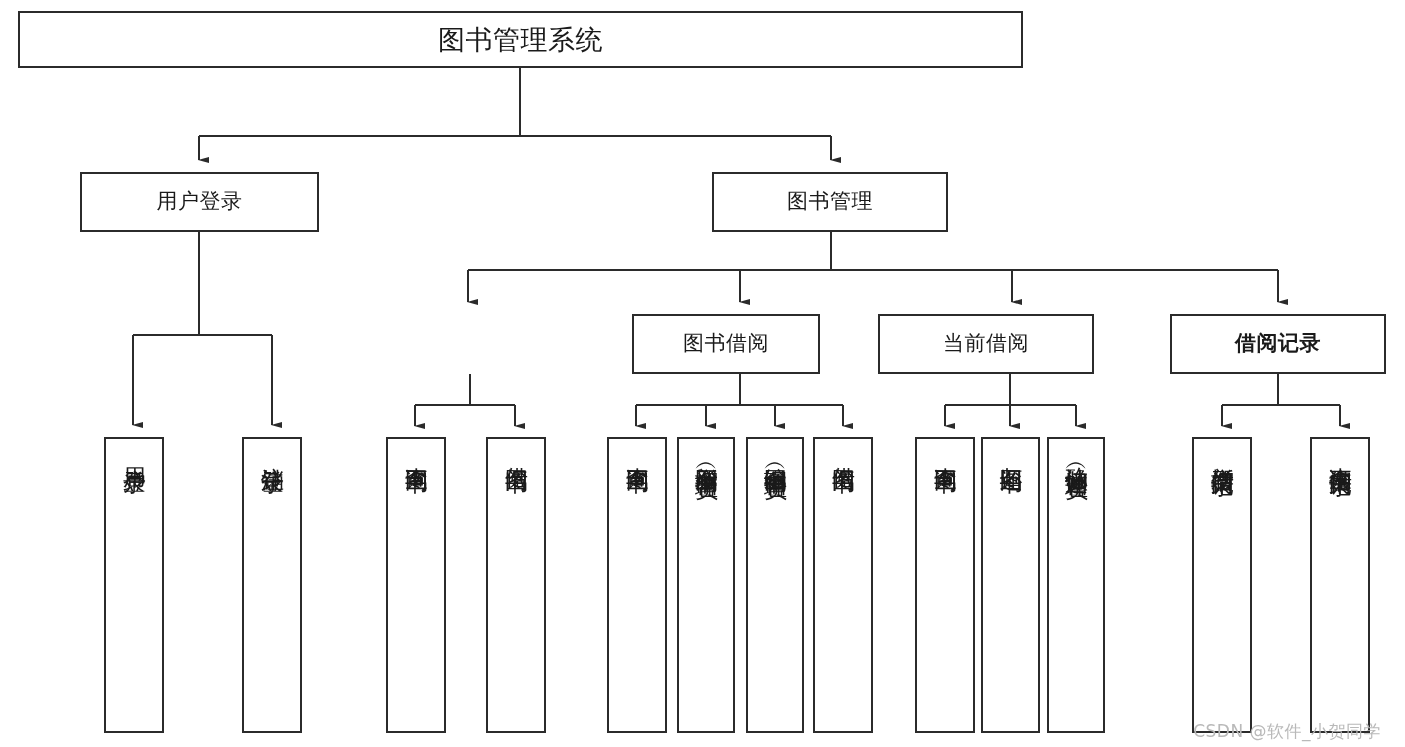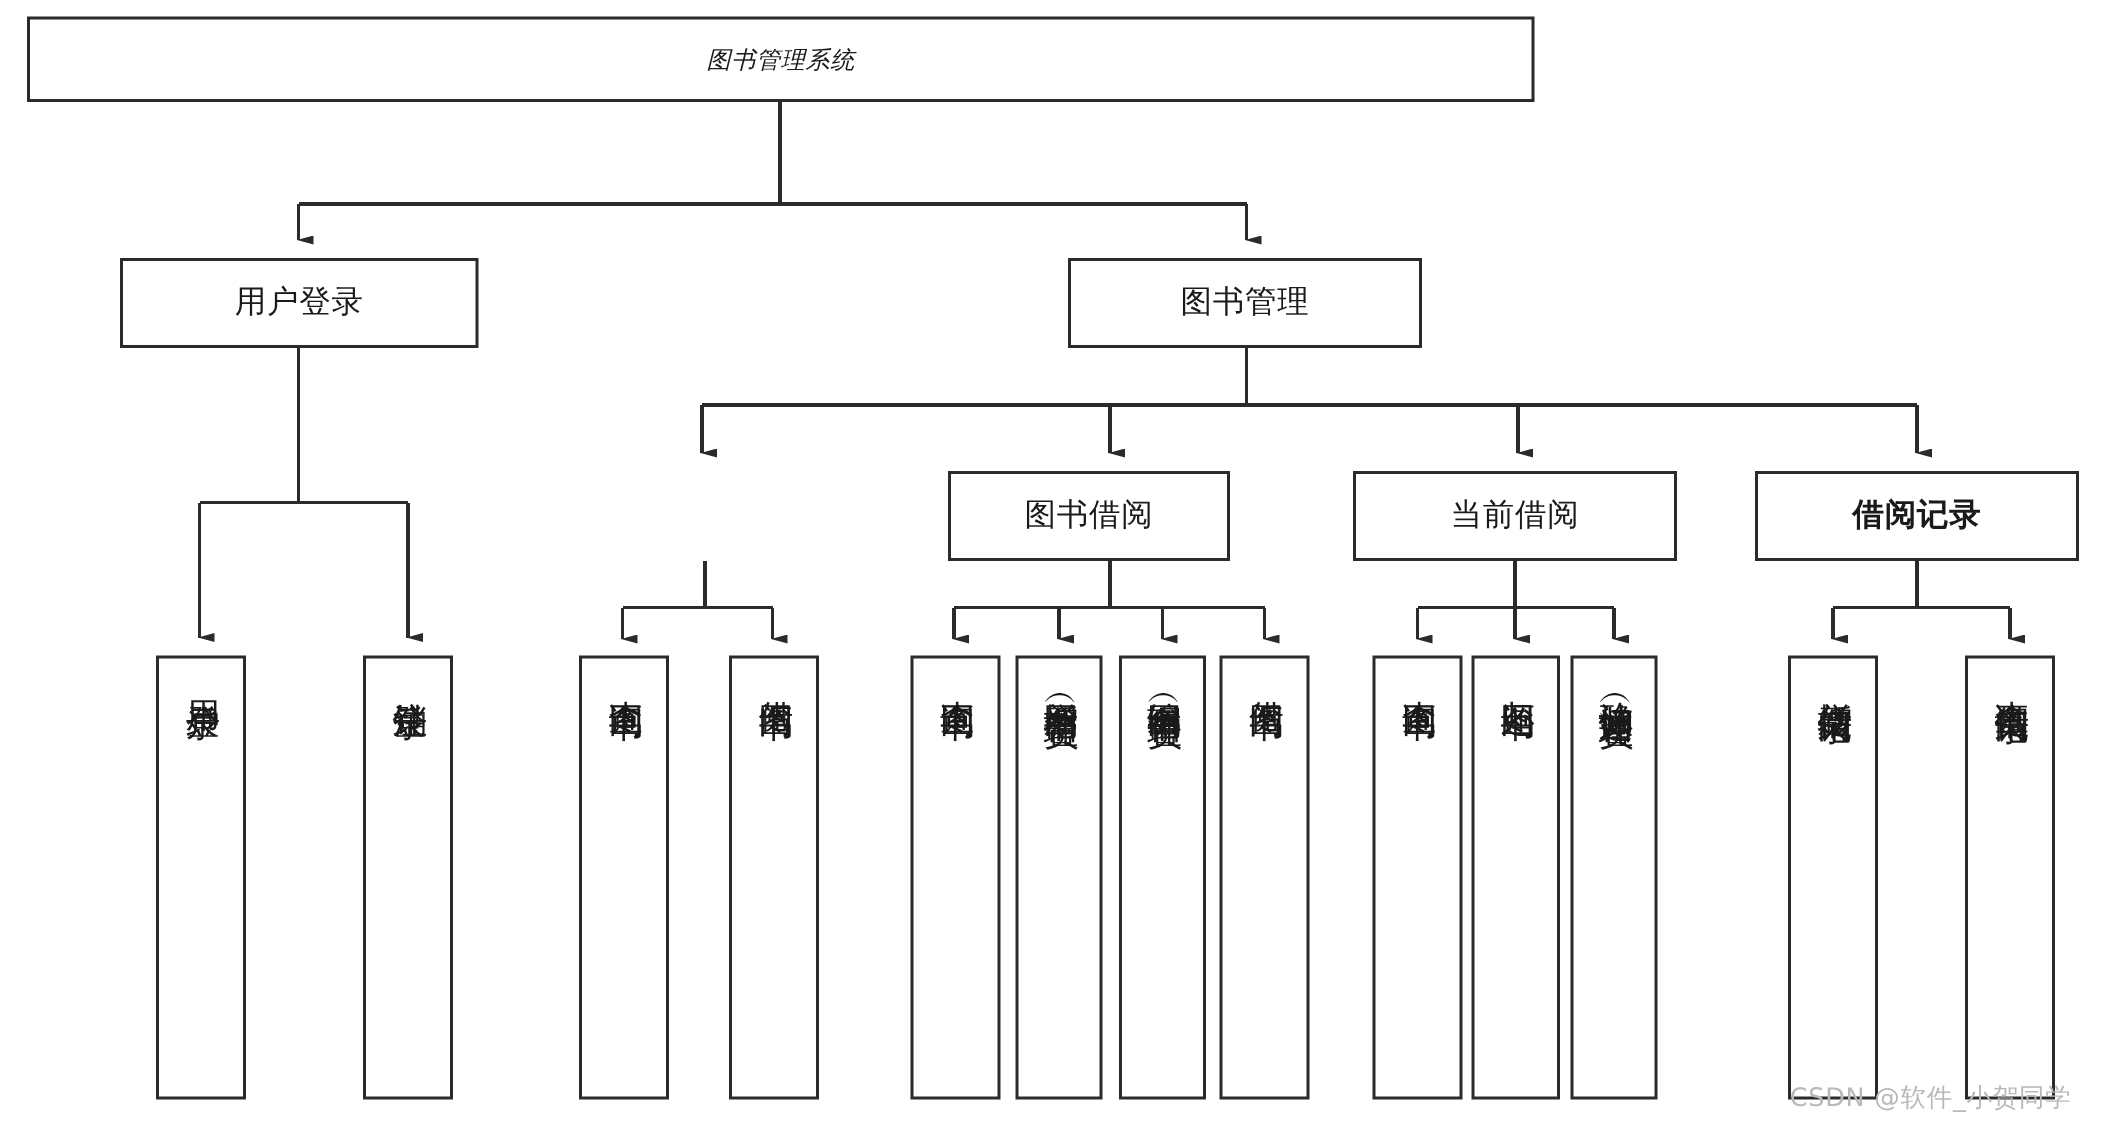--- a/index.html
+++ b/index.html
@@ -36,22 +36,21 @@
     justify-content: center;
     color: #1a1a1a;
   }
   .node-h .node-label {
     font-size: 21px;
     line-height: 1.1;
     letter-spacing: 0.5px;
     white-space: nowrap;
   }
   .node-root .node-label {
-    font-size: 16px;
-    font-style: italic;
+    font-size: 27px;
   }
   .node-v {
     align-items: flex-start;
     justify-content: center;
     padding-top: 10px;
   }
   .node-v .node-label {
     writing-mode: vertical-rl;
     text-orientation: upright;
     font-size: 23px;
@@ -133,21 +132,21 @@
   <div class="node node-h" style="left:80px; top:172px; width:239px; height:60px;">
     <span class="node-label">用户登录</span>
   </div>
   <div class="node node-h" style="left:712px; top:172px; width:236px; height:60px;">
     <span class="node-label">图书管理</span>
   </div>
 
   <div class="node node-h" style="left:632px; top:314px; width:188px; height:60px;">
     <span class="node-label">图书借阅</span>
   </div>
-  <div class="node node-h" style="left:902px; top:314px; width:216px; height:60px;">
+  <div class="node node-h" style="left:878px; top:314px; width:216px; height:60px;">
     <span class="node-label">当前借阅</span>
   </div>
   <div class="node node-h" style="left:1170px; top:314px; width:216px; height:60px;font-weight:bold;">
     <span class="node-label">借阅记录</span>
   </div>
 
   <div class="node node-v" style="left:104px; top:437px; width:60px; height:296px;">
     <span class="node-label">用户登录</span>
   </div>
   <div class="node node-v" style="left:242px; top:437px; width:60px; height:296px;">

